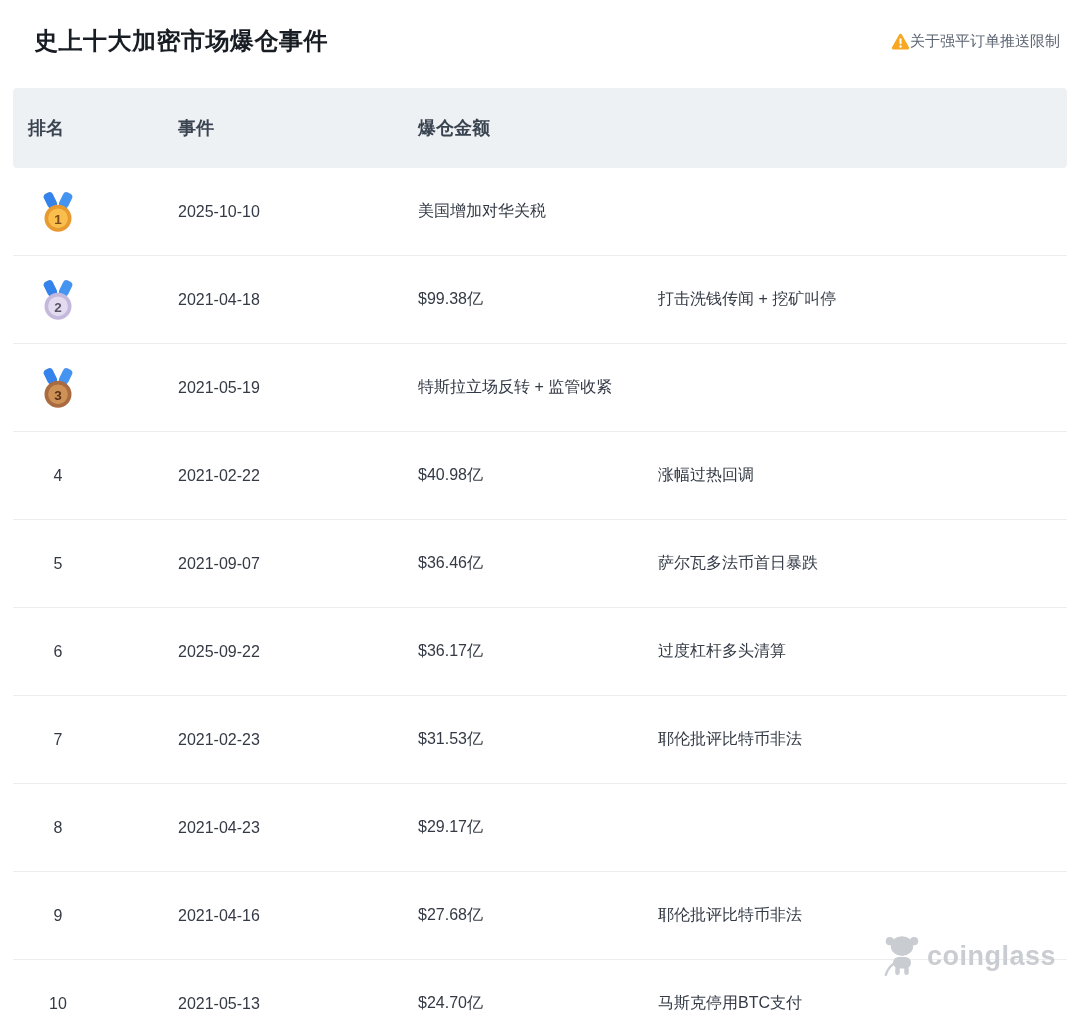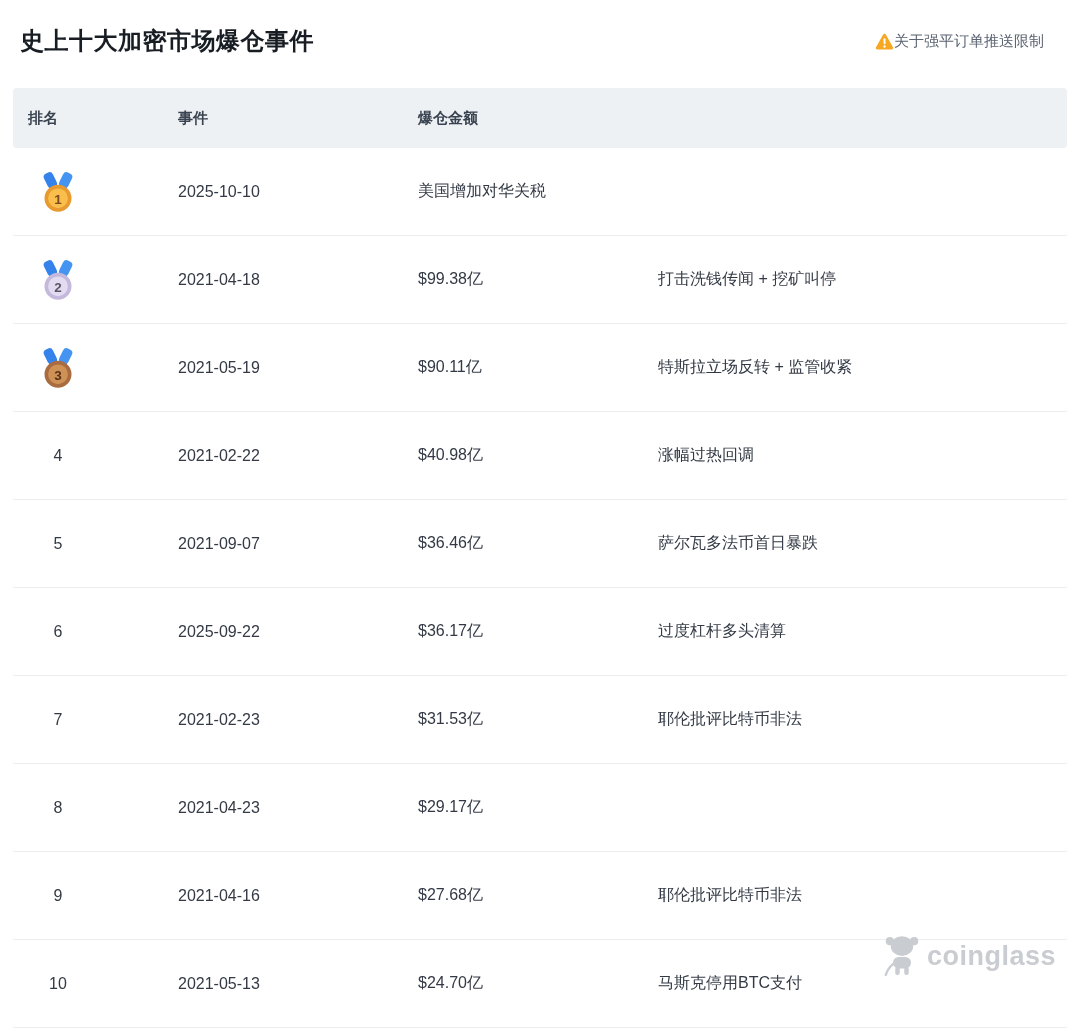--- a/index.html
+++ b/index.html
@@ -4,36 +4,36 @@
 <style>
   * { box-sizing: border-box; }
   html, body { margin: 0; padding: 0; }
   body {
     width: 1080px; height: 1036px; overflow: hidden;
     background: #ffffff;
     font-family: "Liberation Sans", "DejaVu Sans", sans-serif;
   }
   .topbar {
     display: flex; align-items: center; justify-content: space-between;
-    padding: 24px 36px 0 20px; height: 58px;
+    padding: 24px 20px 0 20px; height: 58px; margin-left: 14px;
   }
   .page-title {
     margin: 0; font-size: 24px; font-weight: 700; color: #181d24;
     letter-spacing: 0.5px;
   }
   .notice {
     display: flex; align-items: center; gap: 0;
     color: #5b6472; font-size: 15px; text-decoration: none; cursor: pointer;
   }
   .table { margin: 30px 13px 0 13px; position: relative; }
   .thead {
     display: grid; grid-template-columns: 150px 240px 240px 1fr;
     background: #eef1f4; border-radius: 4px;
-    height: 60px; align-items: center; padding-left: 15px;
-    font-size: 15px; font-weight: 700; color: #3a4350;
+    height: 80px; align-items: center; padding-left: 15px;
+    font-size: 18px; font-weight: 700; color: #3a4350;
   }
   .row {
     display: grid; grid-template-columns: 150px 240px 240px 1fr;
     height: 88px; align-items: center; padding-left: 15px;
     border-bottom: 1px solid #ededef;
     font-size: 16px; color: #333a45;
   }
   .rank-box {
     width: 36px; margin-left: 12px; height: 46px;
     display: flex; align-items: center; justify-content: center;
@@ -109,21 +109,20 @@
       <span class="rank-box">
             <svg width="36" height="44" viewBox="0 0 40 48">
               <rect x="6" y="2" width="11" height="18" rx="4.5" fill="#3583EA" transform="rotate(-26 11.5 11)"></rect>
               <rect x="23" y="2" width="11" height="18" rx="4.5" fill="#4694F2" transform="rotate(26 28.5 11)"></rect>
               <circle cx="20" cy="31" r="13" fill="#CE9257" stroke="#A96B3F" stroke-width="4"></circle>
               <text x="20" y="37" text-anchor="middle" font-size="15" font-weight="bold" fill="#59301A" font-family="Liberation Sans, sans-serif">3</text>
             </svg>
           </span>
     </div>
     <div class="cell c-date">2021-05-19</div>
-    <div class="cell c-amount">$90.11亿</div>
     <div class="cell c-event">特斯拉立场反转 + 监管收紧</div>
   </div>
 
   <div class="row">
     <div class="cell">
       <span class="rank-box rank-num">4</span>
     </div>
     <div class="cell c-date">2021-02-22</div>
     <div class="cell c-amount">$40.98亿</div>
     <div class="cell c-event">涨幅过热回调</div>

